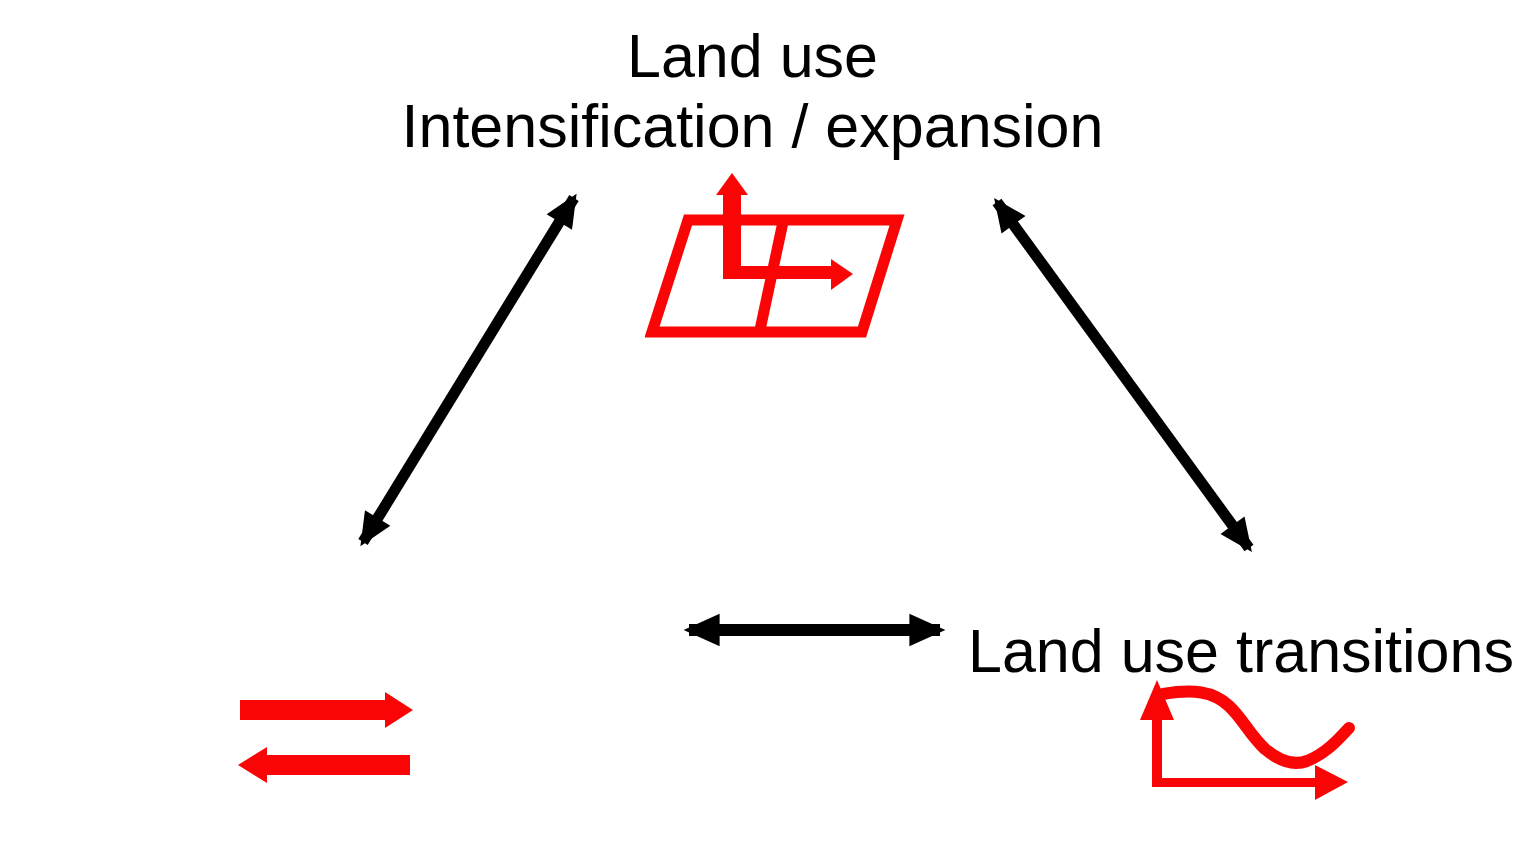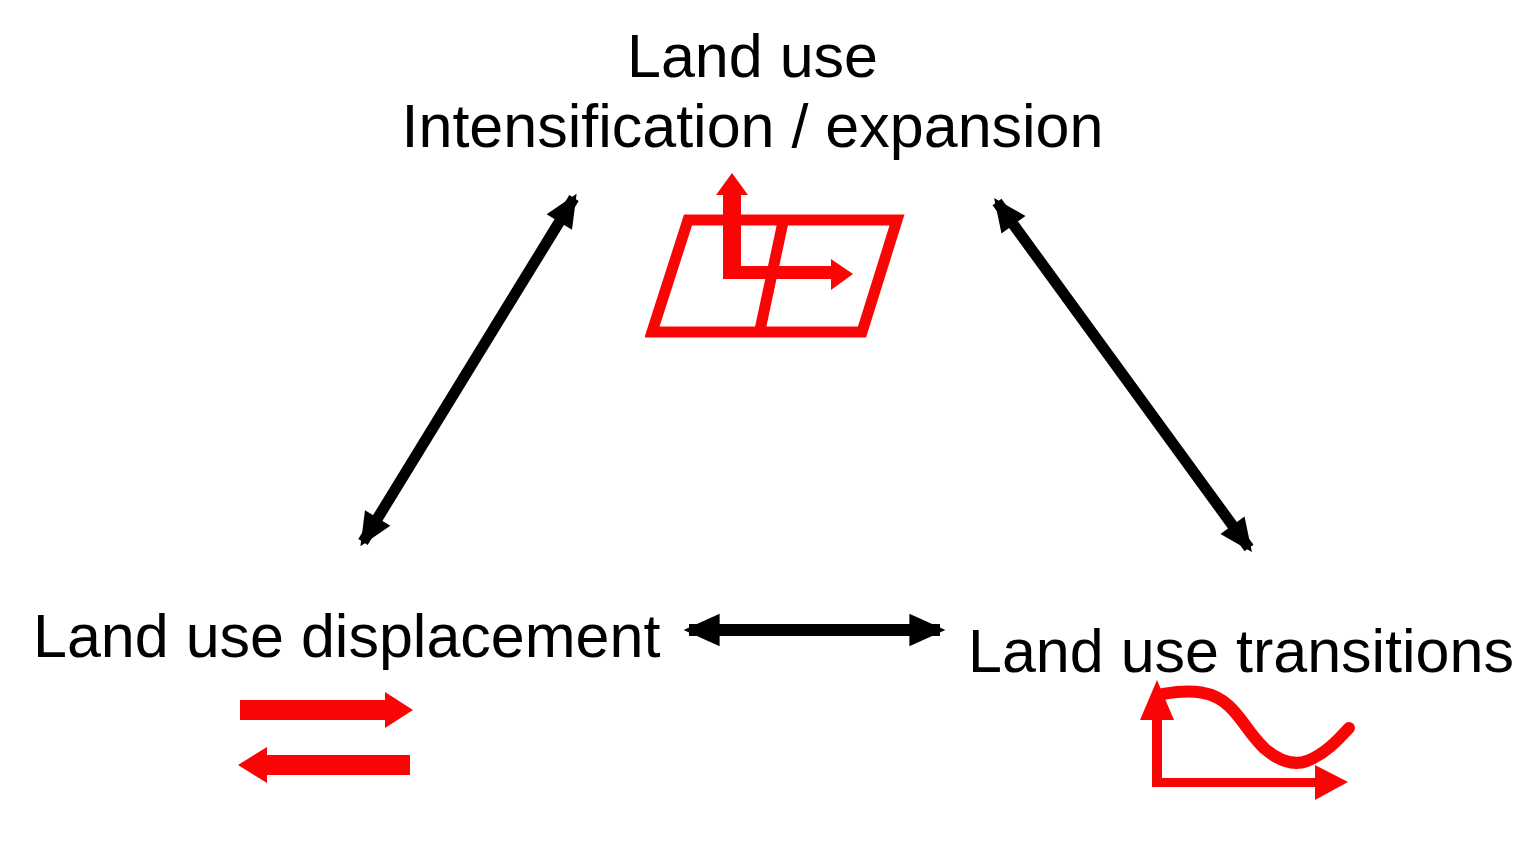--- a/index.html
+++ b/index.html
@@ -62,21 +62,20 @@
   </svg>
 
   <svg class="abs" style="left:975px;top:180px" width="300" height="390" viewBox="0 0 300 390">
     <line x1="22" y1="22" x2="274" y2="368" style="stroke:var(--black)" stroke-width="11" marker-start="url(#ah-black)" marker-end="url(#ah-black)"></line>
   </svg>
 
   <svg class="abs" style="left:670px;top:596px" width="290" height="70" viewBox="0 0 290 70">
     <line x1="19" y1="34" x2="270" y2="34" style="stroke:var(--black)" stroke-width="12" marker-start="url(#ah-black)" marker-end="url(#ah-black)"></line>
   </svg>
 
-  <div class="label label-displacement">Land use displacement</div>
 
   <svg class="abs" style="left:230px;top:680px" width="195" height="110" viewBox="0 0 195 110">
     <path d="M 10 20 H 155 V 12 L 183 30 L 155 48 V 40 H 10 Z" style="fill:var(--red)"></path>
     <path d="M 180 75 H 37 V 67 L 8 85 L 37 103 V 95 H 180 Z" style="fill:var(--red)"></path>
   </svg>
 
   <div class="label label-transitions">Land use transitions</div>
 
   <svg class="abs" style="left:1135px;top:672px" width="235" height="135" viewBox="0 0 235 135">
     <rect x="17" y="44" width="10" height="67" style="fill:var(--red)"></rect>

